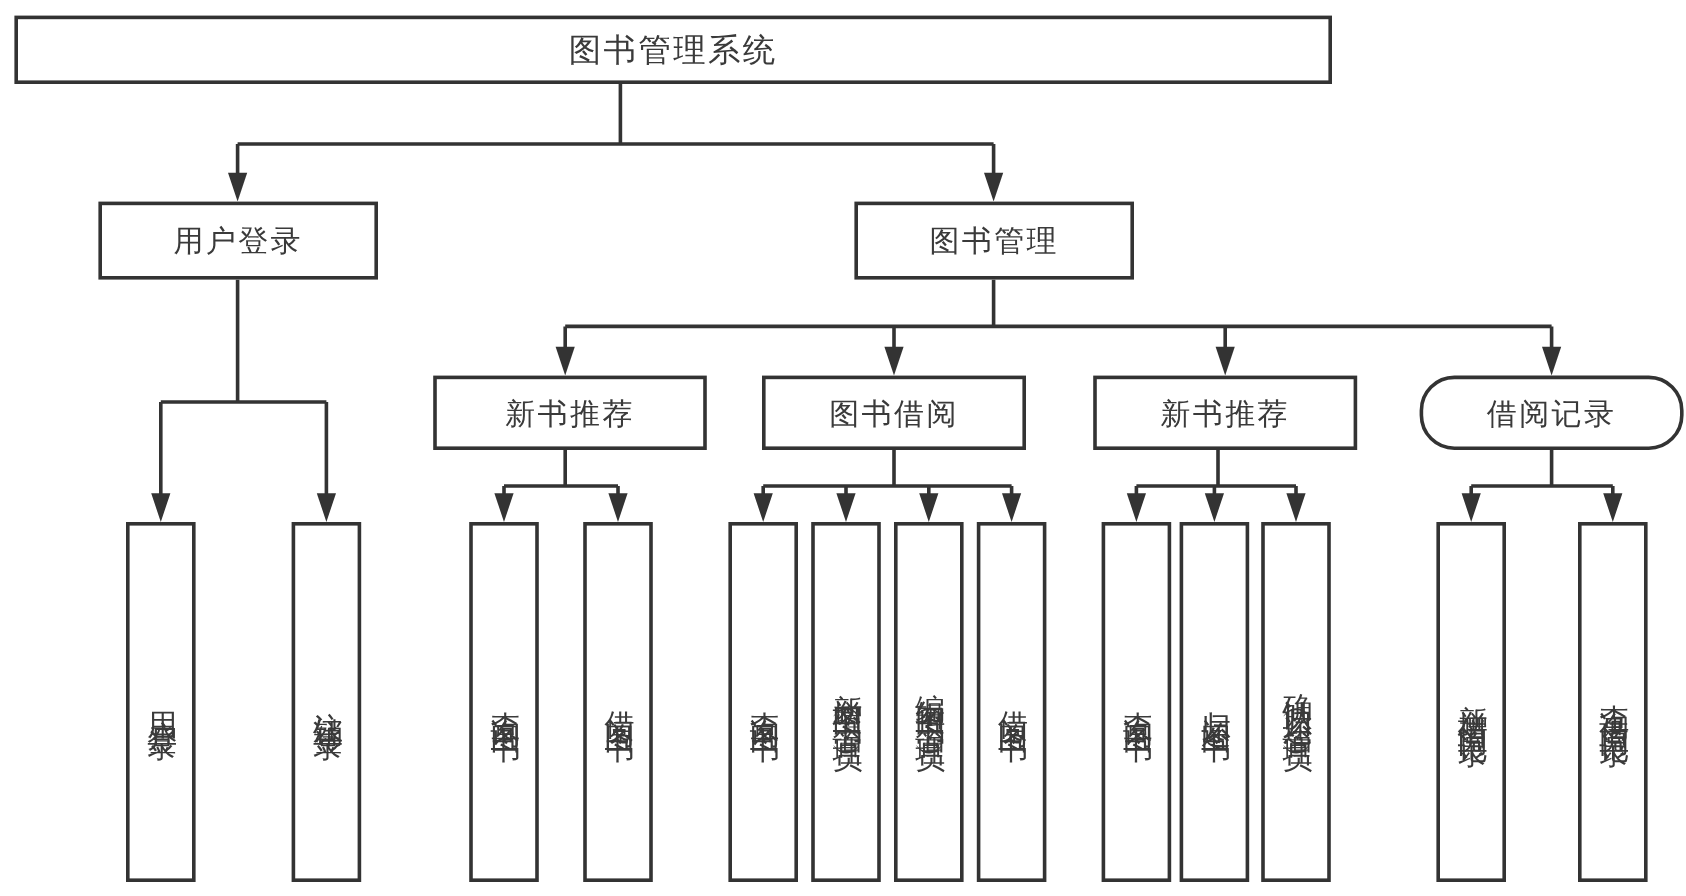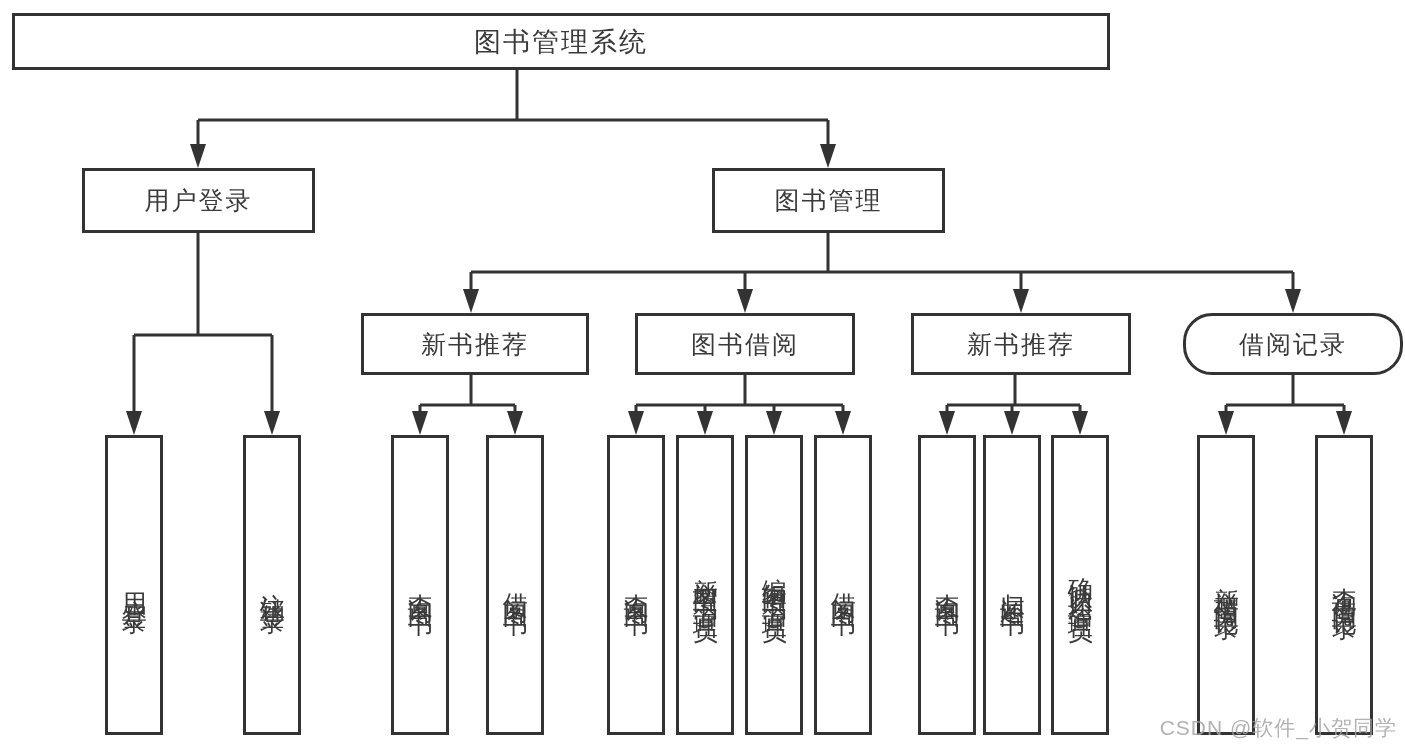--- a/index.html
+++ b/index.html
@@ -171,15 +171,14 @@
     <span class="v-text">确认归还（管理员）</span>
   </div>
 
   <div class="node v-node" style="left:1197px; top:435px; width:58px; height:300px;">
     <span class="v-text">新增借阅记录</span>
   </div>
   <div class="node v-node" style="left:1315px; top:435px; width:58px; height:300px;">
     <span class="v-text">查询借阅记录</span>
   </div>
 
-  <div class="watermark">CSDN @软件_小贺同学</div>
 
 </div>
 
 </body></html>

